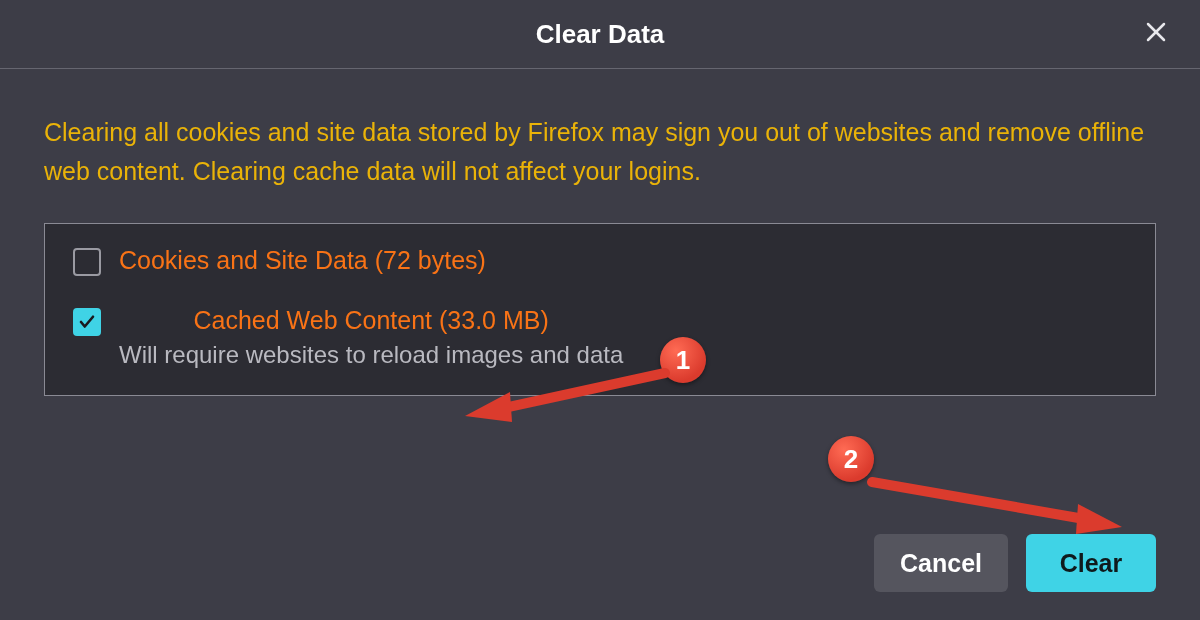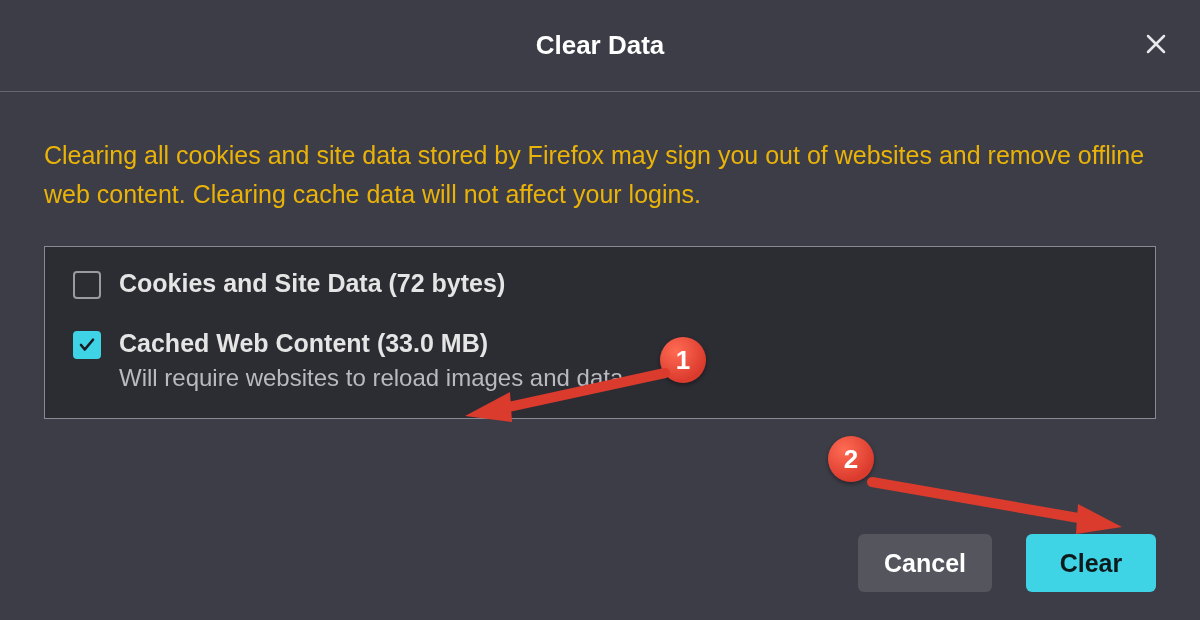--- a/index.html
+++ b/index.html
@@ -9,21 +9,21 @@
       font-family: -apple-system, BlinkMacSystemFont, "Segoe UI", sans-serif;
       color: #f0f0f3;
       overflow: hidden;
     }
     .dialog {
       width: 100%; height: 100%;
       display: flex; flex-direction: column;
       position: relative;
     }
     .titlebar {
-      height: 92px;
+      height: 69px;
       display: flex; align-items: center; justify-content: center;
       position: relative;
       border-bottom: 1px solid #666670;
     }
     .title-text {
       font-size: 26px;
       font-weight: 700;
       color: #fff;
     }
     .close-btn {
@@ -73,33 +73,34 @@
     }
     .checkbox svg {
       width: 18px; height: 18px;
       display: none;
       color: #1a1a1f;
     }
     .checkbox.checked svg { display: block; }
     .opt-texts { display: flex; flex-direction: column; gap: 6px; }
     .opt-label {
       font-size: 25px;
-      font-weight: 700;
-      color: #e5e5e5;
+      font-weight: 400;
+      color: #f97316;
+      text-align: center;
     }
     .opt-sub {
       font-size: 24px;
       color: #b9b9c0;
     }
 
     .buttons {
       position: absolute;
       right: 44px;
       bottom: 28px;
-      display: flex; gap: 34px;
+      display: flex; gap: 18px;
     }
     .btn {
       min-width: 130px;
       height: 58px;
       border-radius: 6px;
       display: inline-flex; align-items: center; justify-content: center;
       font-size: 25px;
       font-weight: 700;
       cursor: pointer;
       border: none;

